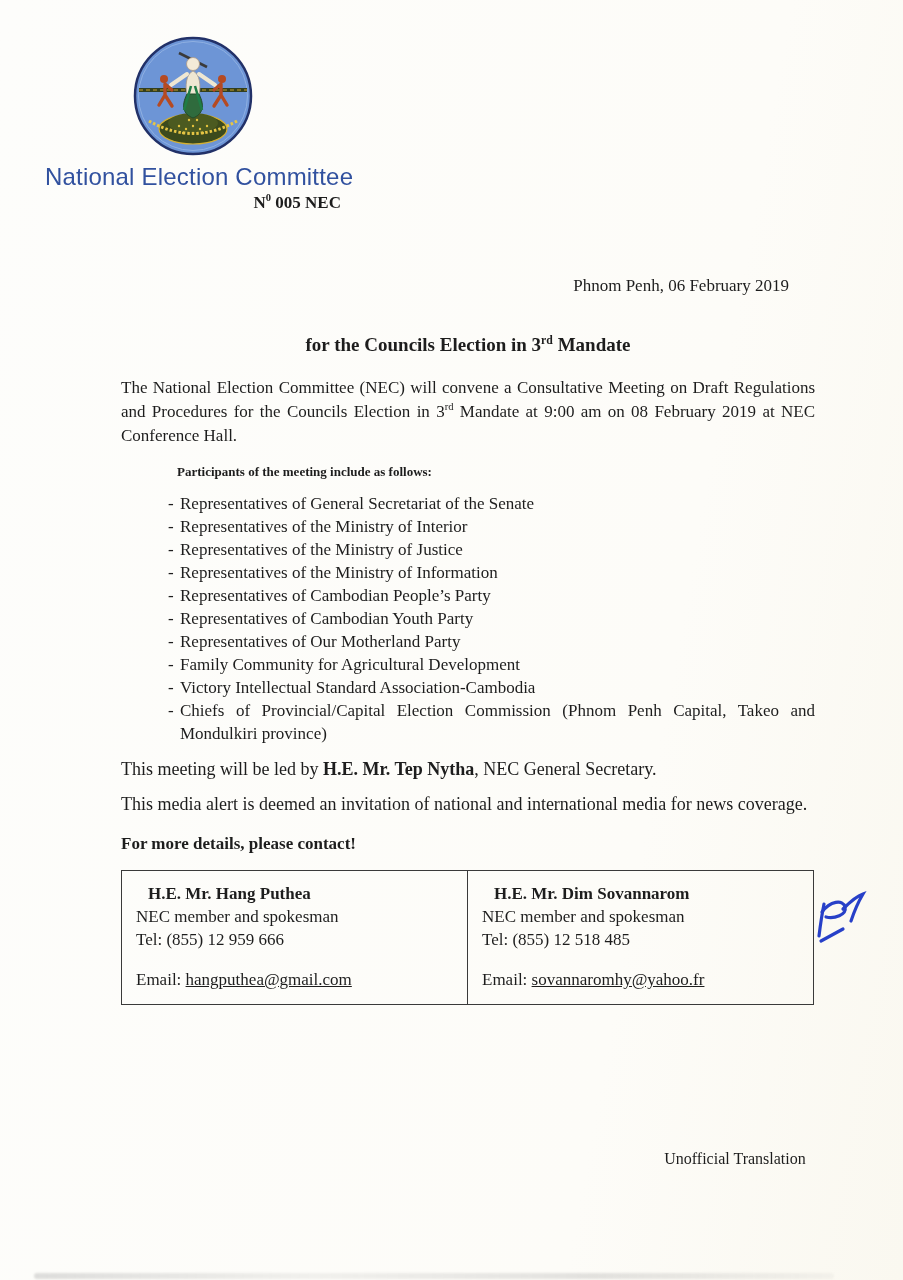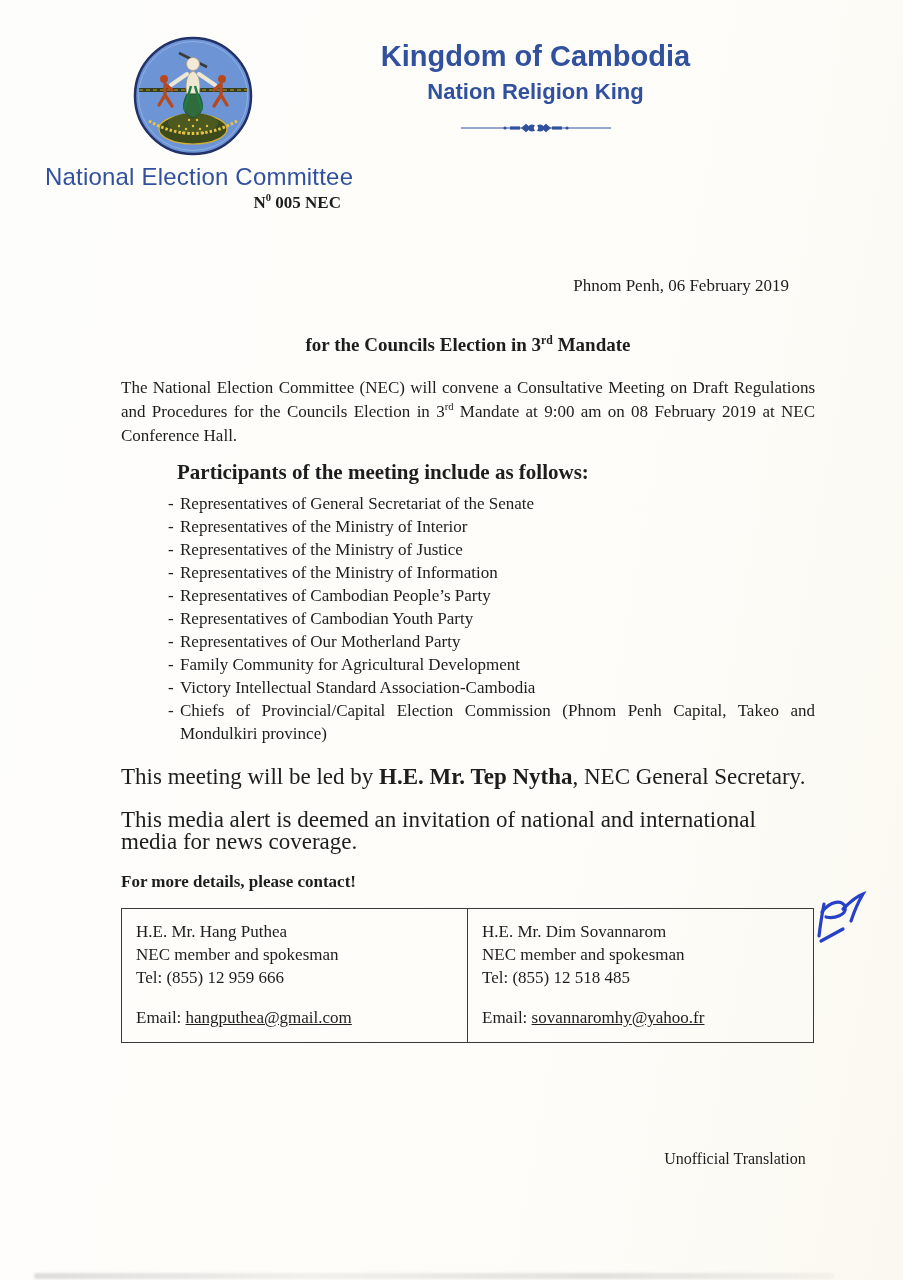--- a/index.html
+++ b/index.html
@@ -36,38 +36,38 @@
   }
   .divider{margin-top:16px;}
 
   
   .main{position:absolute;top:276px;left:121px;width:694px;}
   .dateline{font-size:17px;text-align:right;padding-right:26px;line-height:20px;}
   .kicker{font-size:19px;font-weight:700;text-align:center;margin-top:31px;line-height:22px;}
   .doc-title{font-size:19px;font-weight:700;text-align:center;margin-top:13px;line-height:24px;}
   .doc-title sup, .intro sup{font-size:.62em;line-height:0;}
   .intro{font-size:17px;line-height:24px;text-align:justify;margin-top:19px;}
-  .participants-heading{font-size:21px;font-weight:700;margin-top:13px;padding-left:56px;line-height:22px;}
+  .participants-heading{font-size:13px;font-weight:700;margin-top:13px;padding-left:56px;line-height:22px;}
   .list{margin-top:9px;padding-left:47px;}
   .list-item{display:flex;font-size:17px;line-height:23px;}
   .list-item .marker{width:12px;flex:none;}
   .list-item .item-text{flex:1;text-align:justify;}
-  .led-by,.media-invite{font-size:23px;line-height:22px;margin-top:21px;}
+  .led-by,.media-invite{font-size:18px;line-height:22px;margin-top:13px;}
   .contact-heading{font-size:17px;font-weight:700;margin-top:18px;line-height:22px;}
 
   
   .contact-table{
     width:693px;margin-top:15px;border-collapse:collapse;
     font-size:17px;
   }
   .contact-table td{
     width:50%;border:1.5px solid #3a3a3a;vertical-align:top;
     padding:11px 14px 13px 14px;
   }
-  .c-name{font-weight:400;line-height:23px;}
+  .c-name{font-weight:700;line-height:23px;margin-left:12px;}
   .c-role,.c-tel{line-height:23px;}
   .c-email{line-height:23px;margin-top:17px;}
   .email{text-decoration:underline;color:inherit;cursor:pointer;}
 
   
   .pen-initial{position:absolute;top:888px;left:812px;}
   .footer-note{position:absolute;top:1149px;left:640px;width:190px;text-align:center;font-size:16px;line-height:20px;}
   .scan-smudge{
     position:absolute;bottom:1px;left:34px;width:800px;height:6px;
     background:linear-gradient(90deg,rgba(110,110,110,.22),rgba(140,140,140,.10) 35%,rgba(120,120,120,.20) 70%,rgba(150,150,150,.08));
@@ -114,38 +114,20 @@
       <g stroke="#b54a22" stroke-width="3.4" stroke-linecap="round" fill="none">
         <path d="M90 50 L83 56 M90 61 L96 71 M90 61 L83 72 M90 50 L90 62"></path>
       </g>
       <circle cx="91" cy="45" r="4" fill="#b54a22"></circle>
       <path d="M18 87 Q62 112 106 87" fill="none" stroke="#e6c545" stroke-width="3" stroke-dasharray="2.5 2"></path>
     </svg>
     <div class="committee-name">National Election Committee</div>
     <div class="doc-no"><span>N</span><sup>0</sup><span> 005 NEC</span></div>
   </div>
 
-  <div class="hdr-right">
-    <div class="kingdom">Kingdom of Cambodia</div>
-    <div class="motto">Nation Religion King</div>
-    <svg class="divider" width="150" height="14" viewBox="0 0 150 14" aria-hidden="true">
-      <line x1="0" y1="7" x2="150" y2="7" stroke="#31519f" stroke-width="1"></line>
-      <g fill="#31519f">
-        <circle cx="44" cy="7" r="1.6"></circle>
-          <circle cx="106" cy="7" r="1.6"></circle>
-        <rect x="49" y="5.4" width="10" height="3.2"></rect>
-        <rect x="91" y="5.4" width="10" height="3.2"></rect>
-        <path d="M60 7 l5 -4.2 5 4.2 -5 4.2 z"></path>
-        <path d="M90 7 l-5 -4.2 -5 4.2 5 4.2 z"></path>
-        <circle cx="71" cy="7" r="3.6"></circle>
-          <circle cx="79" cy="7" r="3.6"></circle>
-        <circle cx="75" cy="7" r="2.3" fill="#fdfdfb"></circle>
-      </g>
-    </svg>
-  </div>
 
   <div class="main">
     <div class="dateline">Phnom Penh, 06 February 2019</div>
 
 
     <div class="doc-title">
       <br>
       <span>for the Councils Election in 3</span><sup>rd</sup><span> Mandate</span>
     </div>
 

